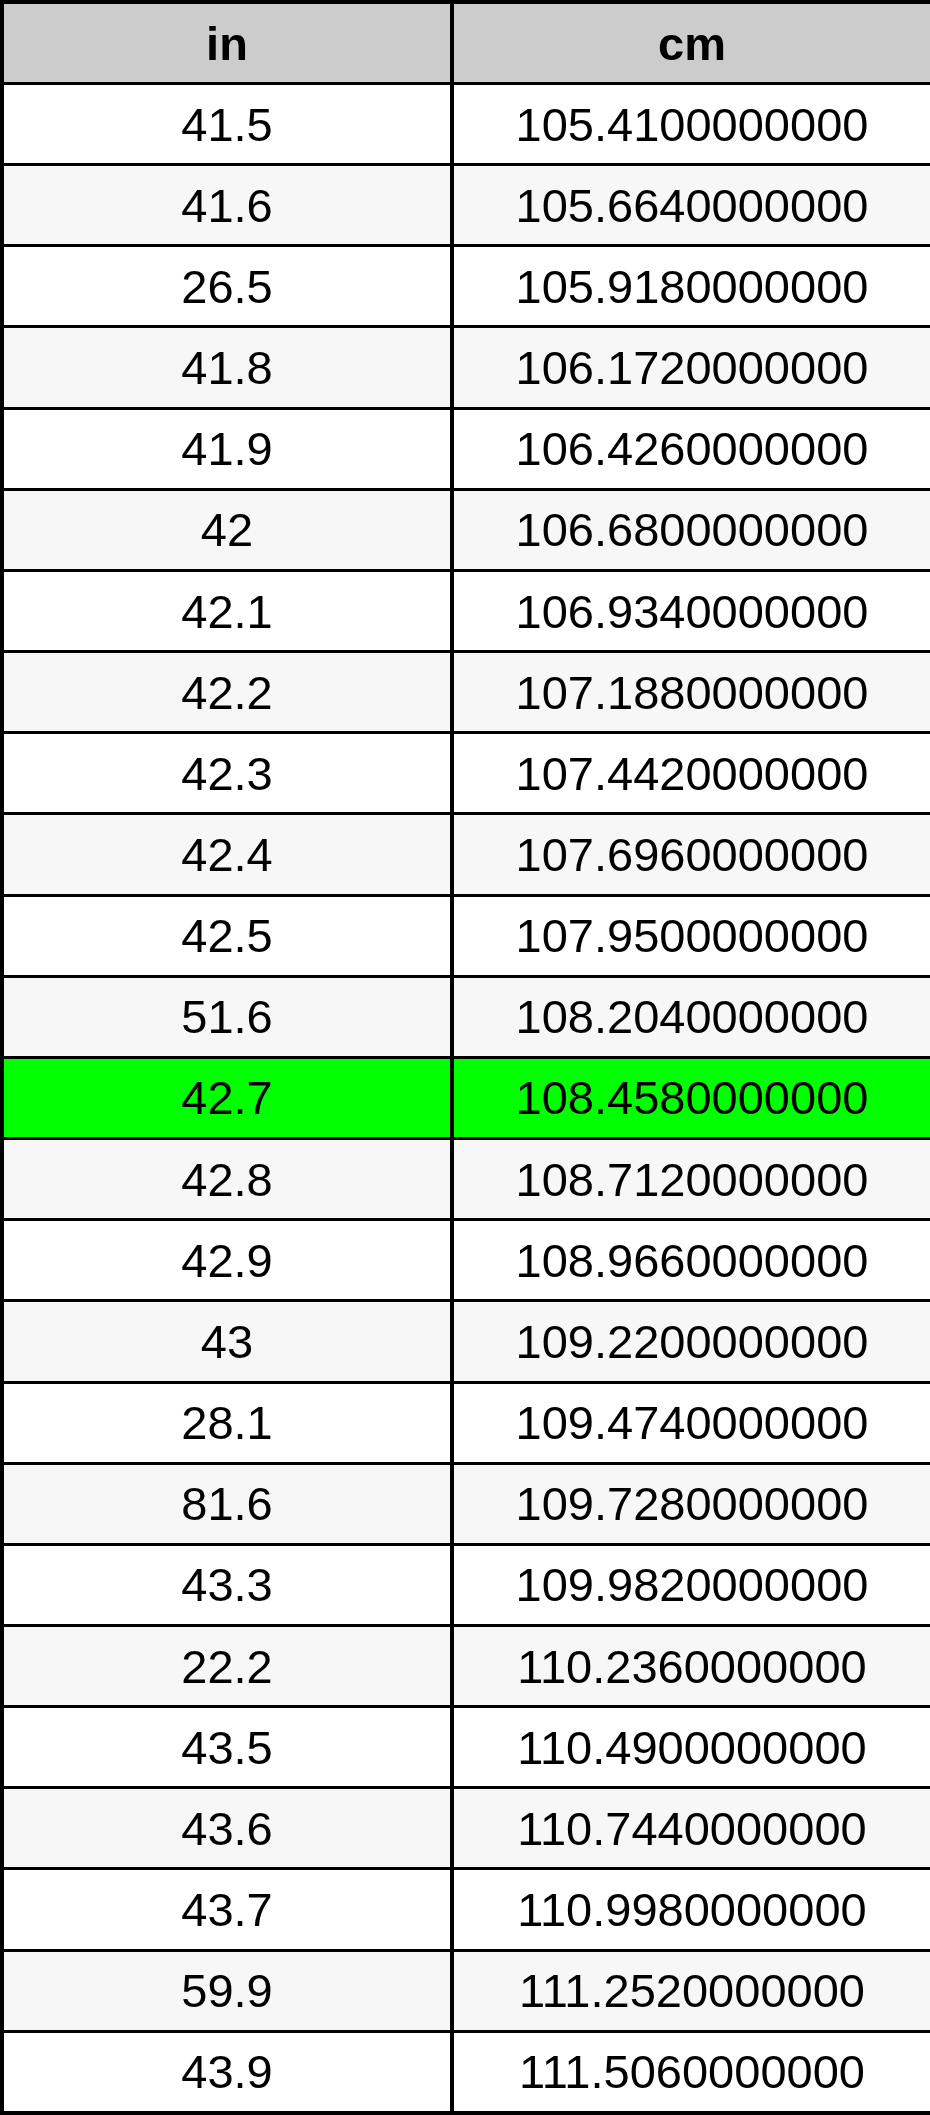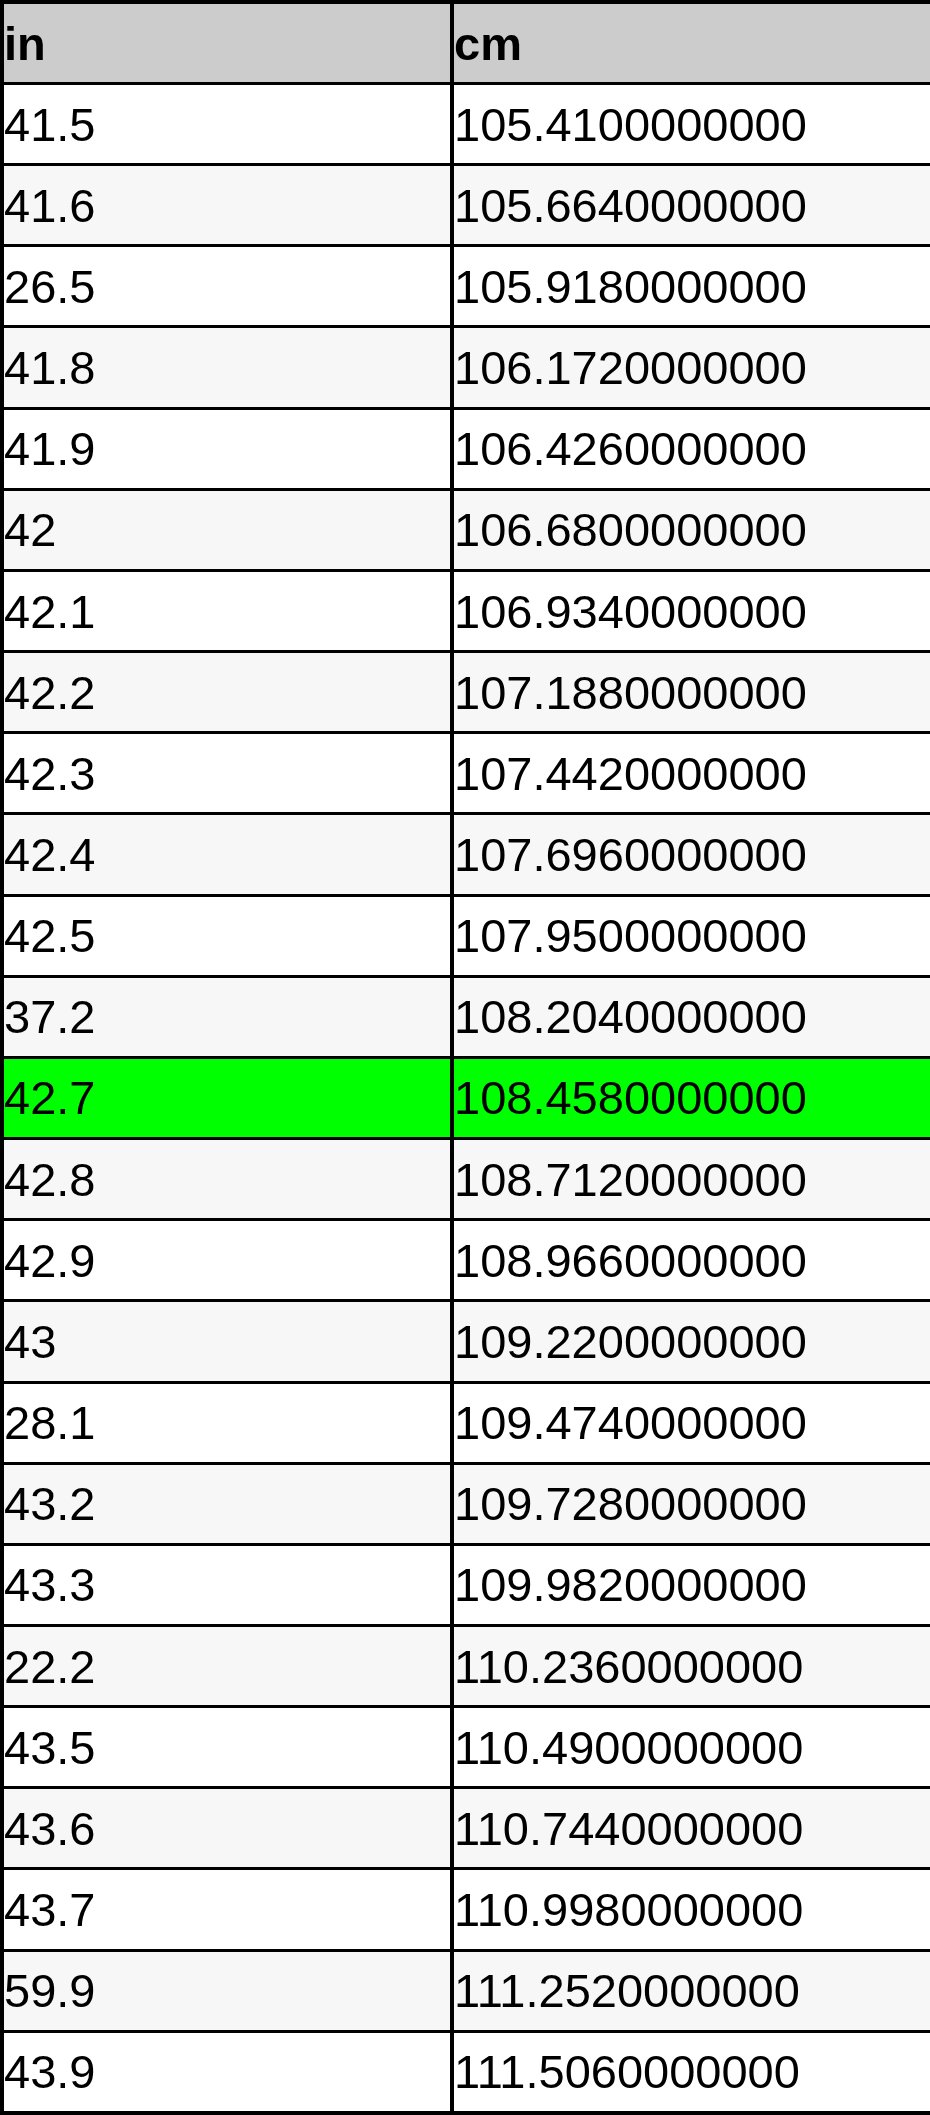--- a/index.html
+++ b/index.html
@@ -19,21 +19,21 @@
     font-family: "Liberation Sans", sans-serif;
     font-size: 47px;
     color: var(--text-color, #000);
   }
   table.conv col.c-in { width: 450px; }
   table.conv col.c-cm { width: 480px; }
   table.conv th, table.conv td {
     border-style: solid;
     border-color: var(--border-color, #000);
     border-width: 3px 4px;
-    text-align: left;
+    text-align: center;
     vertical-align: middle;
     padding: 0;
     height: 78px;
     overflow: hidden;
     white-space: nowrap;
   }
   table.conv th {
     font-weight: bold;
     background: var(--header-bg, #ccc);
   }
@@ -91,21 +91,21 @@
       </tr>
       <tr style="background: rgb(247, 247, 247);">
         <td>42.4</td>
         <td>107.6960000000</td>
       </tr>
       <tr style="background: rgb(255, 255, 255);">
         <td>42.5</td>
         <td>107.9500000000</td>
       </tr>
       <tr style="background: rgb(247, 247, 247);">
-        <td>37.2</td>
+        <td>51.6</td>
         <td>108.2040000000</td>
       </tr>
       <tr style="background: rgb(0, 255, 0);">
         <td>42.7</td>
         <td>108.4580000000</td>
       </tr>
       <tr style="background: rgb(247, 247, 247);">
         <td>42.8</td>
         <td>108.7120000000</td>
       </tr>
@@ -115,21 +115,21 @@
       </tr>
       <tr style="background: rgb(247, 247, 247);">
         <td>43</td>
         <td>109.2200000000</td>
       </tr>
       <tr style="background: rgb(255, 255, 255);">
         <td>28.1</td>
         <td>109.4740000000</td>
       </tr>
       <tr style="background: rgb(247, 247, 247);">
-        <td>43.2</td>
+        <td>81.6</td>
         <td>109.7280000000</td>
       </tr>
       <tr style="background: rgb(255, 255, 255);">
         <td>43.3</td>
         <td>109.9820000000</td>
       </tr>
       <tr style="background: rgb(247, 247, 247);">
         <td>22.2</td>
         <td>110.2360000000</td>
       </tr>

